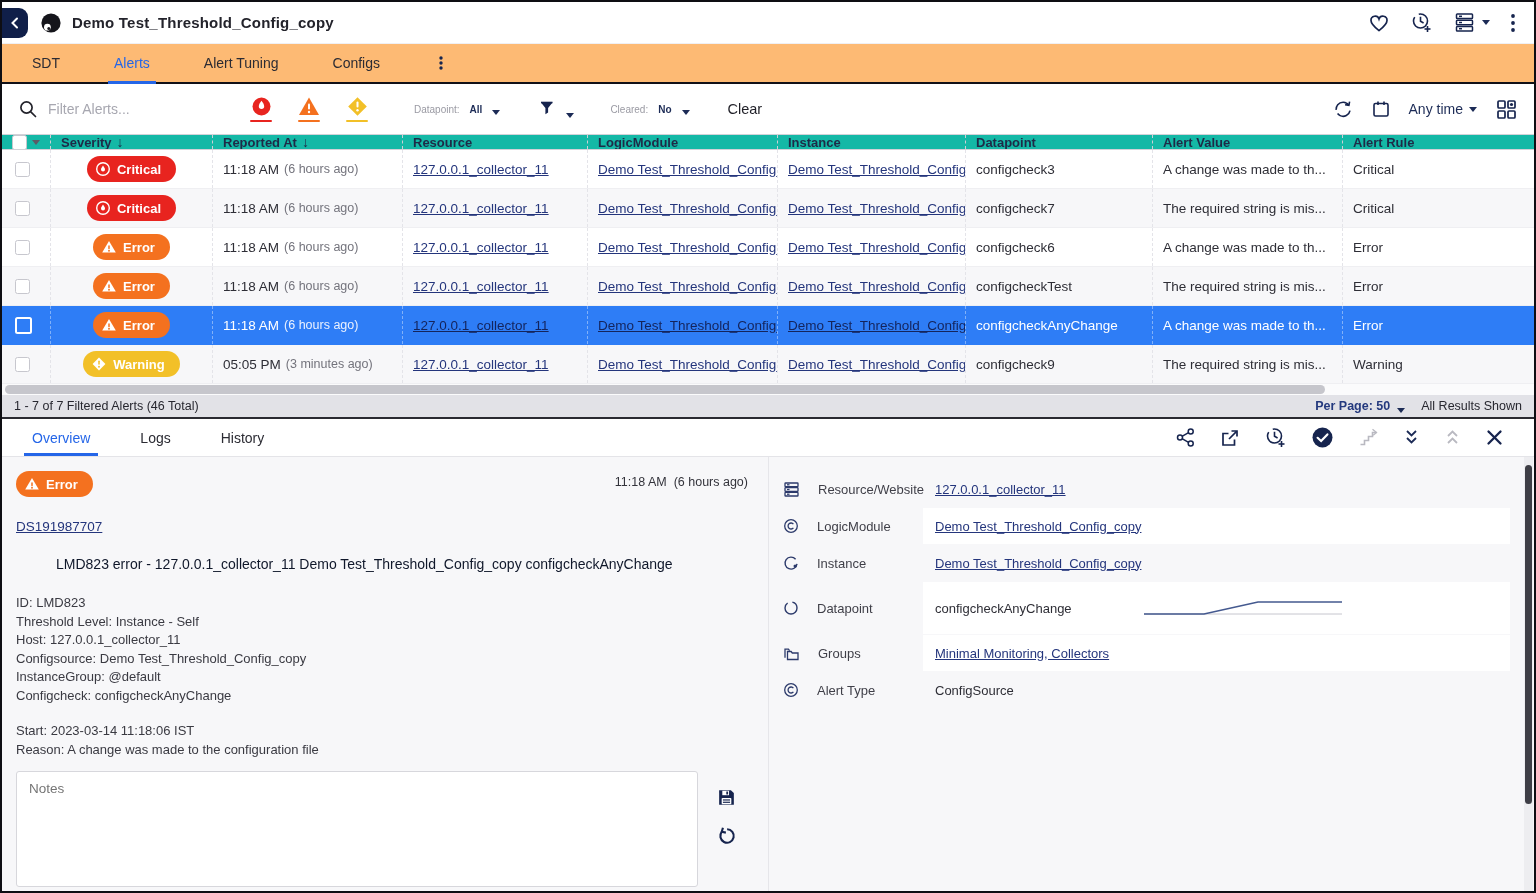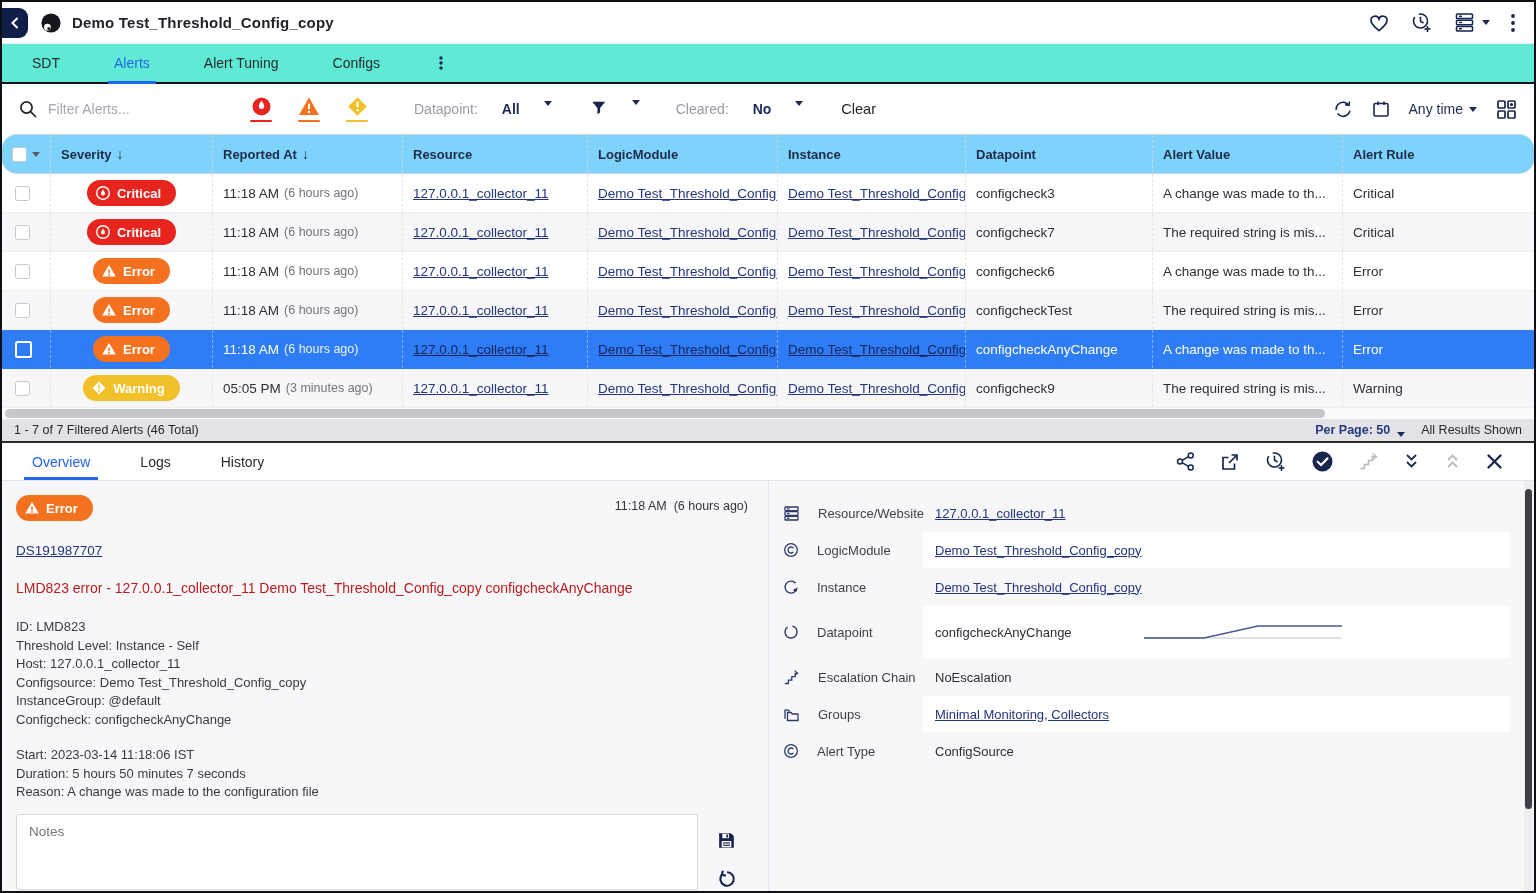--- a/index.html
+++ b/index.html
@@ -12,42 +12,42 @@
   .back-btn { width:26px; height:30px; background:#101f49; border-radius:0 9px 9px 0; display:flex; align-items:center; justify-content:center; cursor:pointer; }
   .logo { margin-left:12px; width:22px; height:22px; }
   .app-title { margin-left:10px; font-size:15px; font-weight:700; color:#23232b; letter-spacing:.2px; }
   .top-actions { margin-left:auto; display:flex; align-items:center; gap:20px; padding-right:18px; }
   .icn { display:inline-flex; align-items:center; justify-content:center; color:#1c2b56; }
   .icn svg { display:block; }
   .with-caret { display:flex; align-items:center; gap:6px; cursor:pointer;justify-content:center; }
   .caret { width:0; height:0; border-left:4.5px solid transparent; border-right:4.5px solid transparent; border-top:5.5px solid #1c2b56; display:inline-block; }
 
   
-  .tabbar { height:40px; flex:0 0 auto; display:flex; align-items:stretch; padding-left:30px; background:#5eead4; border-bottom:2px solid #111118; }
+  .tabbar { height:40px; flex:0 0 auto; display:flex; align-items:stretch; padding-left:30px; background:#fdba74; border-bottom:2px solid #111118; }
   .mtab { margin-right:54px; font-size:14px; color:#2b2b33; display:flex; align-items:center; position:relative; cursor:pointer; }
   .mtab.active { color:#2566e8; }
   .mtab.active::after { content:""; position:absolute; left:-6px; right:-6px; bottom:-2px; height:3px; background:#2566e8; }
   .tab-kebab { display:flex; align-items:center; cursor:pointer; }
 
   
   .filterbar { height:50px; flex:0 0 auto; display:flex; align-items:center; background:#fff; padding:0 16px; }
   .search-input { border:none; outline:none; font-size:14px; margin-left:10px; width:140px; color:#2b2b33; font-family:inherit; }
   .search-input::placeholder { color:#a7a7b0; }
   .sev-filters { display:flex; align-items:center; gap:26px; margin-left:62px; }
   .sevf { display:flex; flex-direction:column; align-items:center; gap:3px; cursor:pointer; }
   .sevf .bar { width:22px; height:2.5px; border-radius:2px; }
-  .drop { display:flex; align-items:flex-start; gap:24px; cursor:pointer; font-size:14px; }
+  .drop { display:flex; align-items:flex-end; gap:10px; cursor:pointer; font-size:10px; }
   .drop .lab { color:#9a9aa3; }
   .drop .val { color:#1c2b56; font-weight:700; }
   .clear-link { font-size:14.5px; color:#1f1f27; margin-left:38px; cursor:pointer; }
   .fb-right { margin-left:auto; display:flex; align-items:center; gap:18px; }
   .timerange { font-size:14px; color:#1c2b56; }
 
   
-  .thead { height:40px; flex:0 0 auto; display:flex; align-items:stretch; background:#7dd3fc; border-top:1px solid #d2d2d8; border-bottom:1px solid #d2d2d8; font-size:13px; font-weight:700; color:#1e2a47;border-radius:15px; }
+  .thead { height:16px; flex:0 0 auto; display:flex; align-items:stretch; background:#14b8a6; border-top:1px solid #d2d2d8; border-bottom:1px solid #d2d2d8; font-size:13px; font-weight:700; color:#1e2a47; }
   .th { display:flex; align-items:center; gap:5px; padding:0 10px; border-left:1px dashed #cfcfd6; cursor:pointer; overflow:hidden; white-space:nowrap; }
   .th:first-child { border-left:none; }
   .sort-arrow { font-size:14px; font-weight:700; }
   .col-check { width:48px; flex:0 0 auto; }
   .col-sev   { width:162px; flex:0 0 auto; }
   .col-rep   { width:190px; flex:0 0 auto; }
   .col-res   { width:185px; flex:0 0 auto; }
   .col-lm    { width:190px; flex:0 0 auto; }
   .col-inst  { width:188px; flex:0 0 auto; }
   .col-dp    { width:187px; flex:0 0 auto; }
@@ -83,21 +83,21 @@
   .dtab.active::after { content:""; position:absolute; left:-8px; right:-8px; bottom:0; height:3px; background:#2566e8; }
   .dactions { margin-left:auto; display:flex; align-items:center; gap:24px; padding-right:30px; }
   .dactions .icn { cursor:pointer; }
   .icn.disabled { color:#b9b9c1; cursor:default; }
 
   .dcontent { flex:1; display:flex; background:#f7f7f9; position:relative; overflow:hidden; }
   .dleft { width:767px; flex:0 0 auto; border-right:1px solid #e6e6ea; padding:14px 14px 4px 14px; display:flex; flex-direction:column; }
   .badge-row { display:flex; align-items:flex-start; }
   .d-ts { margin-left:auto; font-size:12.5px; color:#33333b; padding-right:6px; padding-top:4px; }
   .d-id { margin-top:22px; font-size:13.5px; }
-  .d-title { margin-top:22px; font-size:14px; color:#b91c1c; }
+  .d-title { margin-top:22px; font-size:14px; color:#0f172a;margin-left:40px; }
   .d-info { margin-top:22px; font-size:13px; color:#3a3a42; }
   .d-info .ln { line-height:18.5px; }
   .d-info .sp { height:17px; }
   .notes-row { display:flex; margin-top:12px; flex:1; }
   .notes-box { flex:1; background:#fff; border:1px solid #d7d7dc; border-radius:3px; padding:9px 12px; font-size:13.5px; color:#3a3a42; resize:none; outline:none; font-family:inherit; }
   .notes-icons { width:56px; flex:0 0 auto; display:flex; flex-direction:column; align-items:center; gap:18px; padding-top:16px; }
   .notes-icons .icn { cursor:pointer; }
 
   .dright { flex:1; padding:14px 24px 0 14px; display:flex; flex-direction:column; gap:1px; }
   .prow { display:flex; align-items:stretch; min-height:36px; }
@@ -641,21 +641,20 @@
       <div class="d-title">LMD823 error - 127.0.0.1_collector_11 Demo Test_Threshold_Config_copy configcheckAnyChange</div>
       <div class="d-info" id="detail-info">
           <div class="ln">ID: LMD823</div>
           <div class="ln">Threshold Level: Instance - Self</div>
           <div class="ln">Host: 127.0.0.1_collector_11</div>
           <div class="ln">Configsource: Demo Test_Threshold_Config_copy</div>
           <div class="ln">InstanceGroup: @default</div>
           <div class="ln">Configcheck: configcheckAnyChange</div>
           <div class="sp"></div>
           <div class="ln">Start: 2023-03-14 11:18:06 IST</div>
-          <div class="ln">Duration: 5 hours 50 minutes 7 seconds</div>
           <div class="ln">Reason: A change was made to the configuration file</div>
         </div>
       <div class="notes-row">
         <textarea class="notes-box" placeholder="Notes" style=""></textarea>
         <div class="notes-icons">
           <span class="icn">
             <svg width="21" height="21" viewBox="0 0 20 20">
                 <path d="M3 3 h11.2 L17 5.8 V17 H3 Z" fill="#16244e"></path>
                 <rect x="6" y="3.6" width="6.4" height="4.2" fill="#fff"></rect>
                 <rect x="9.8" y="4.3" width="1.7" height="2.8" fill="#16244e"></rect>
@@ -733,34 +732,20 @@
           <div class="pvalue">
             <span>configcheckAnyChange</span>
             <span class="icn sparkline">
               <svg width="205" height="26" viewBox="0 0 205 26" fill="none">
                 <polyline points="2,19 200,19" stroke="#c6c6ce" stroke-width="1"></polyline>
                 <polyline points="2,19 62,19 116,7 200,7" stroke="#44598f" stroke-width="1.6"></polyline>
               </svg>
             </span>
           </div>
         </div>
-        <div class="prow">
-          <div class="plabel">
-            <span class="icn">
-              <svg width="17" height="17" viewBox="0 0 17 17" fill="none" stroke="#2c3a6b" stroke-width="1.3">
-                <path d="M2 14.5 h3.4 v-3.4 h3.4 v-3.4 h3.4 v-3.4 h2.8"></path>
-                <polyline points="11.5,1.6 14.6,4.1 12,6.3" stroke-width="1.1"></polyline>
-              </svg>
-            </span>
-            <span>Escalation Chain</span>
-          </div>
-          <div class="pvalue">
-            <span>NoEscalation</span>
-          </div>
-        </div>
         <div class="prow card">
           <div class="plabel">
             <span class="icn">
               <svg width="17" height="17" viewBox="0 0 17 17" fill="none" stroke="#2c3a6b" stroke-width="1.3">
                 <path d="M2 12.7 V4.2 h3.4 l1.2 1.5"></path>
                 <path d="M4.5 6.5 h3.6 l1.2 1.5 H15 v6.5 H4.5 Z"></path>
               </svg>
             </span>
             <span>Groups</span>
           </div>

